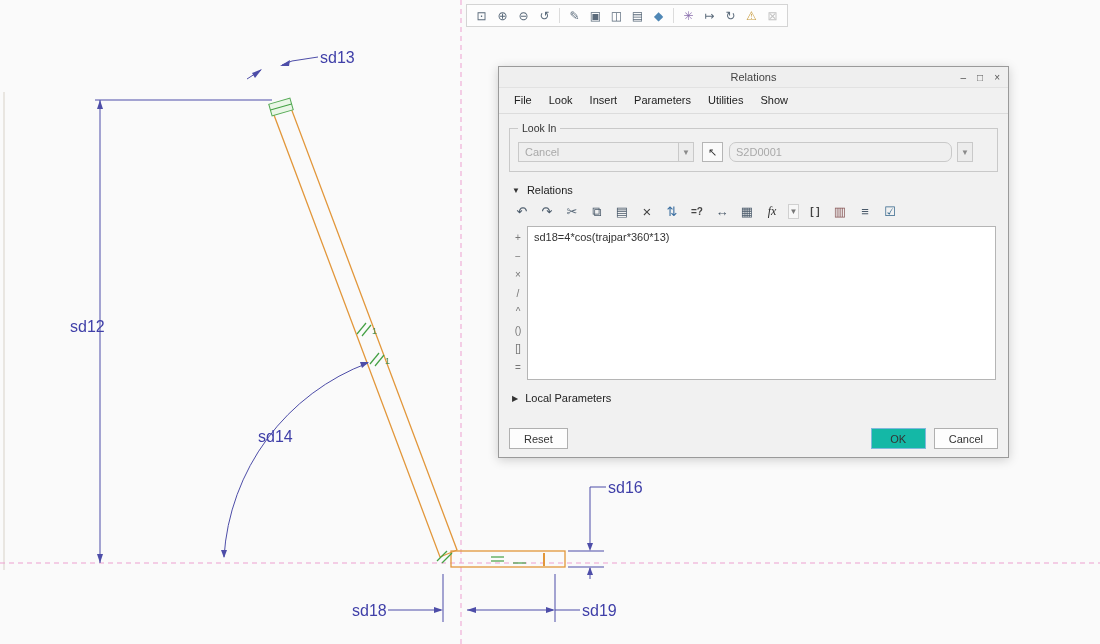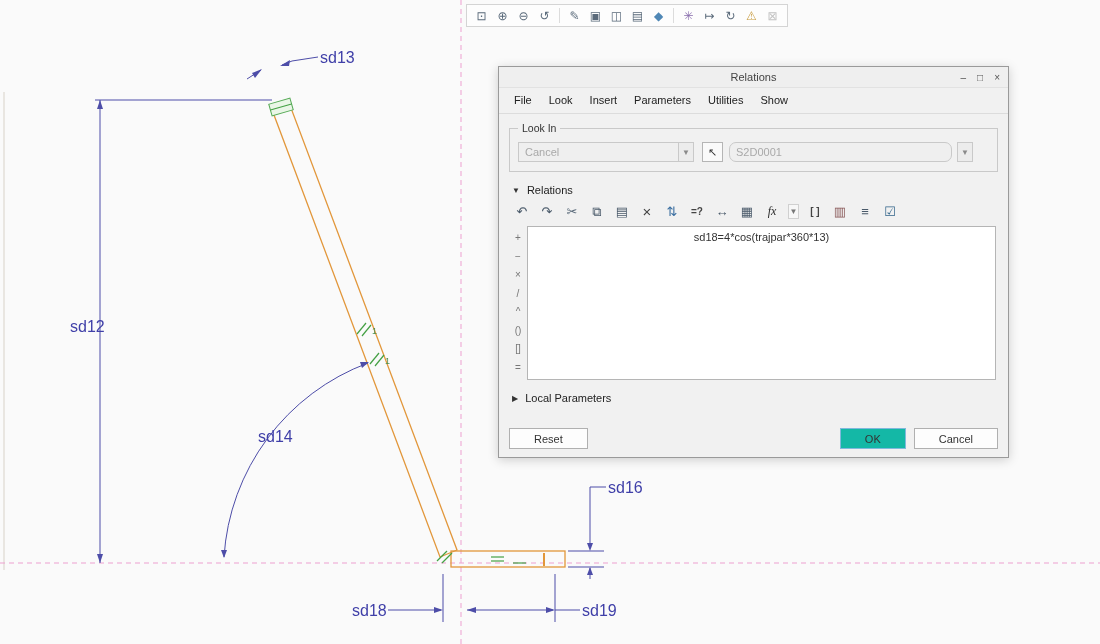--- a/index.html
+++ b/index.html
@@ -177,30 +177,30 @@
   }
   .op-btn { font-size: 10px; color: #777; line-height: 13px; cursor: default; }
   .editor {
     flex: 1;
     height: 154px;
     background: #ffffff;
     border: 1px solid #b5b5b5;
     padding: 4px 6px;
     overflow: hidden;
   }
-  .editor .line { font-size: 11px; color: #333; text-align: center; }
+  .editor .line { font-size: 11px; color: #333; }
 
   .footer {
     position: absolute;
     left: 10px; right: 10px; bottom: 8px;
     display: flex; align-items: center;
   }
   .btn {
     min-width: 55px; height: 21px;
-    padding: 0 24px;
+    padding: 0 14px;
     background: #fdfdfd;
     border: 1px solid #b0b0b0;
     display: flex; align-items: center; justify-content: center;
     font-size: 11px; color: #333;
     cursor: default;
   }
   .footer .spacer { flex: 1; }
   .btn-ok { background: #14b8a6; border-color: #7fb9dc; margin-right: 8px; }
 </style>
 </head>

